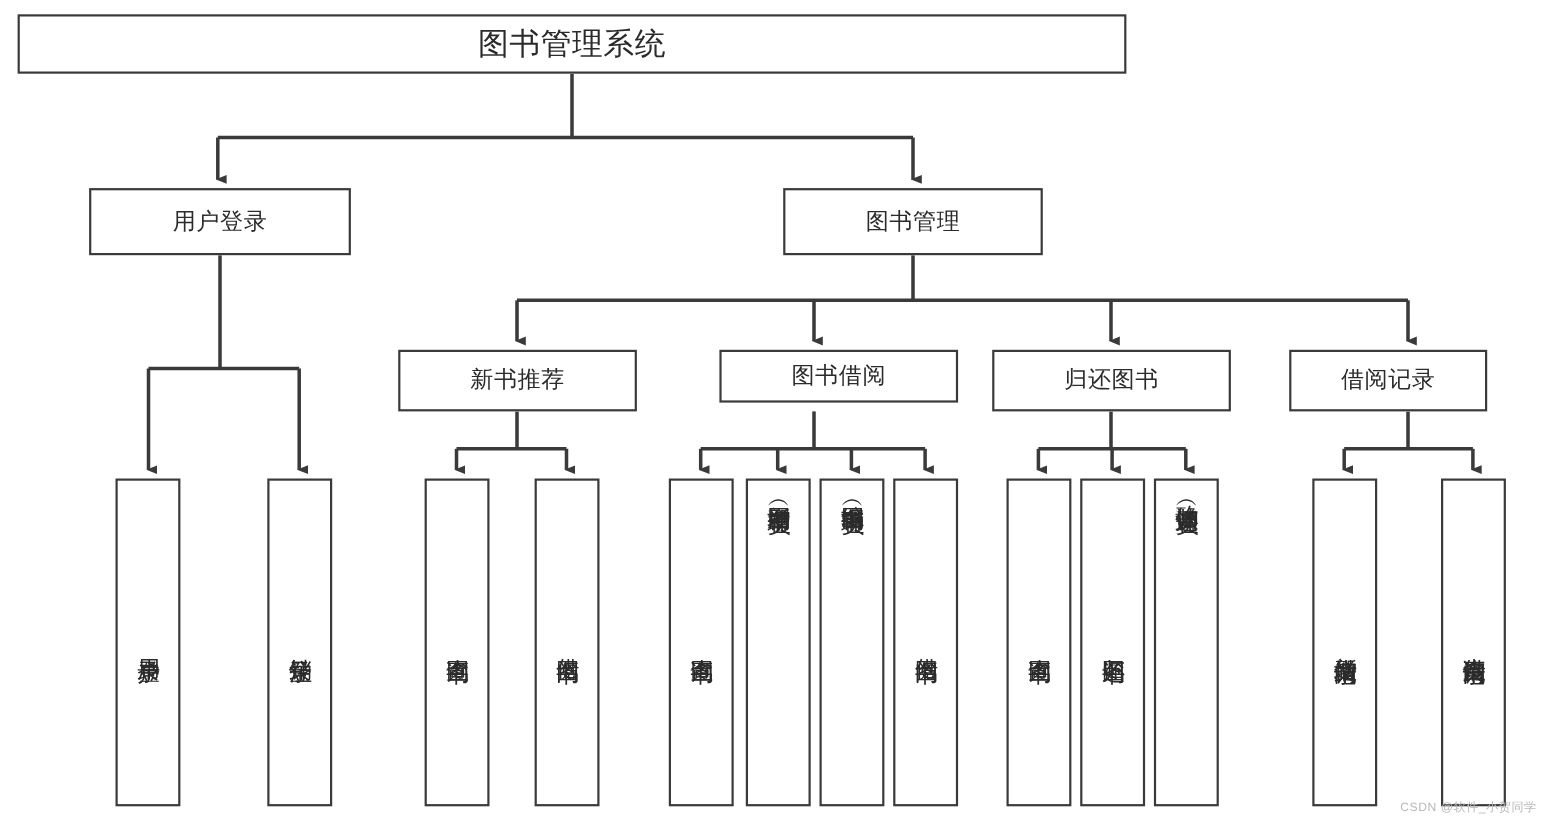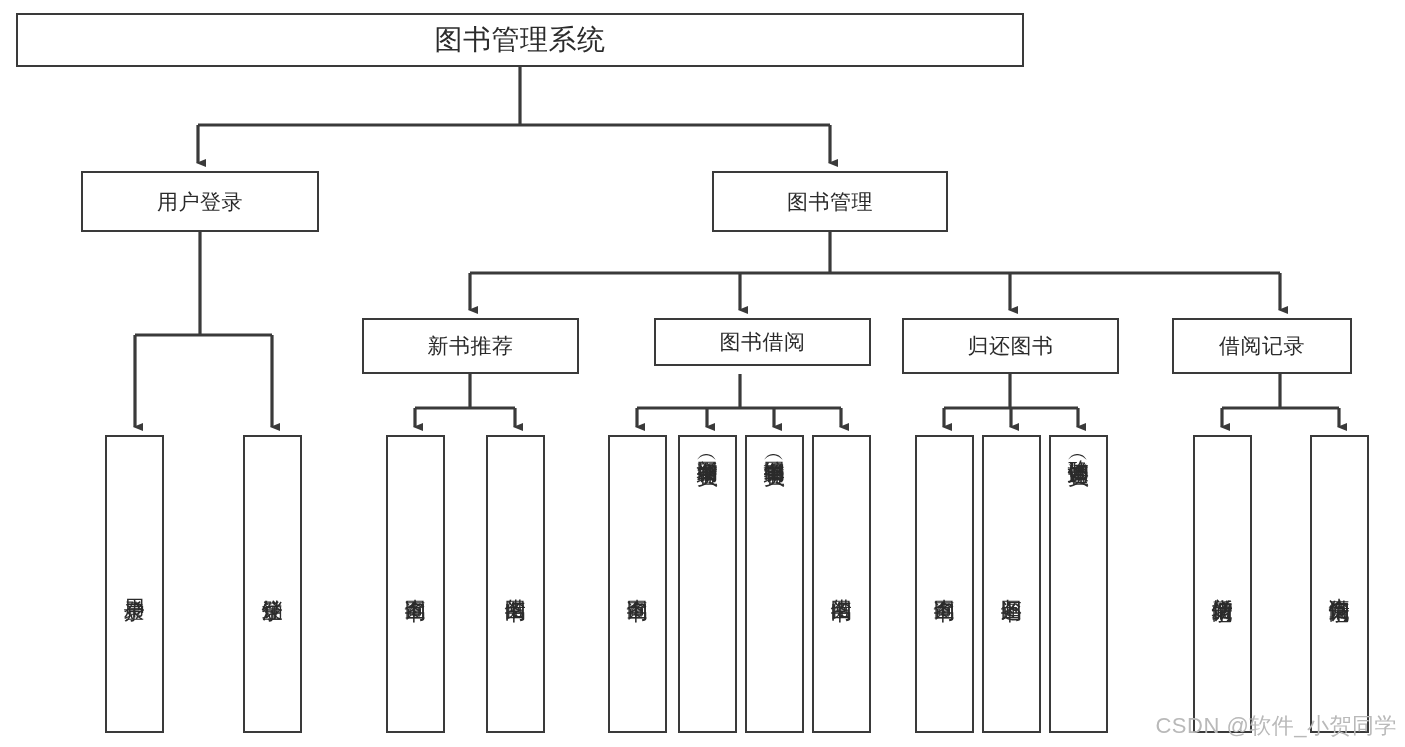--- a/index.html
+++ b/index.html
@@ -64,21 +64,21 @@
     margin-bottom: auto;
   }
   .node.v.center {
     align-items: center;
     padding-top: 0;
   }
   #watermark {
     position: absolute;
     right: 8px;
     bottom: 6px;
-    font-size: 22px;
+    font-size: 11px;
     color: #b9b9b9;
     white-space: nowrap;
     letter-spacing: 0.5px;
   }
 </style>
 </head>
 <body>
 
 <div id="canvas">
 

